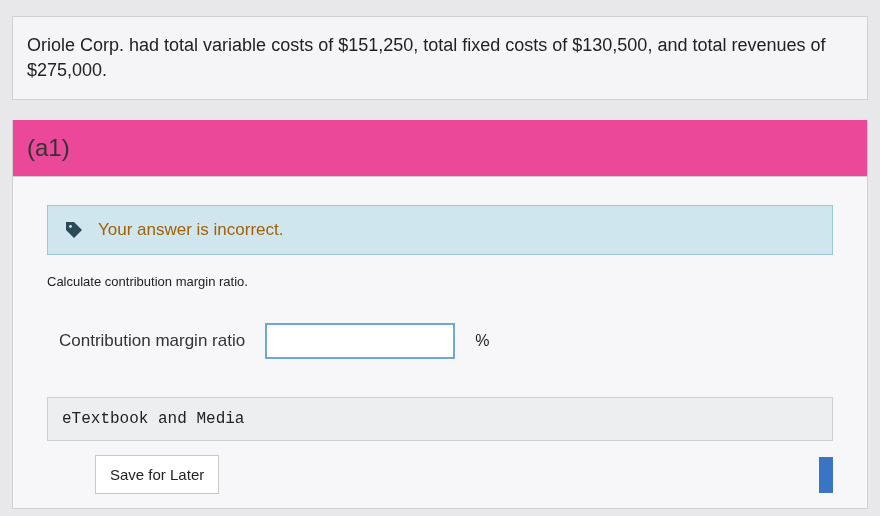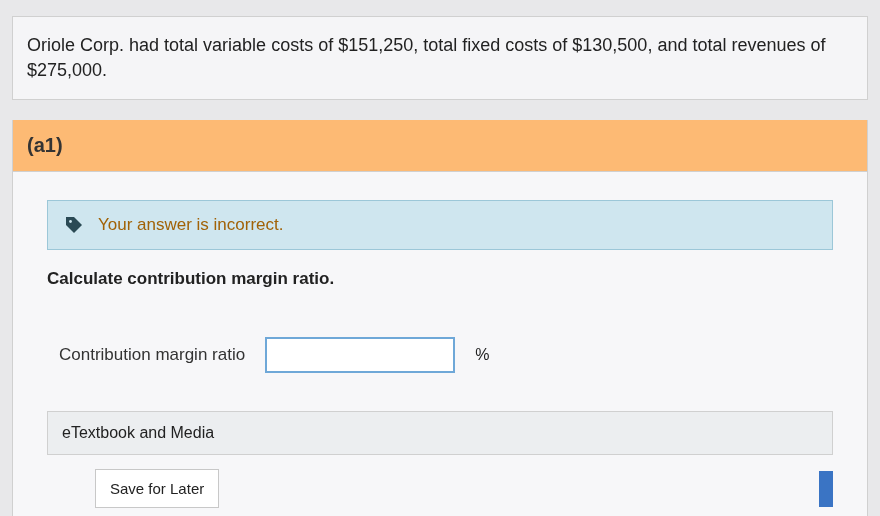--- a/index.html
+++ b/index.html
@@ -17,26 +17,26 @@
   .question-box {
     background: #f5f5f7;
     border: 1px solid #d0d0d0;
     padding: 16px 14px;
     margin: 4px 0 0 0;
     font-size: 18px;
     line-height: 1.4;
     color: #222;
   }
   .part-header {
-    background: #fdba74;
+    background: #ec4899;
     border: 1px solid #d0d0d0;
     border-top: none;
     padding: 14px 14px;
-    font-size: 20px;
-    font-weight: 700;
+    font-size: 24px;
+    font-weight: 400;
     color: #333;
     margin-top: 20px;
   }
   .content-box {
     background: #f7f7f9;
     border: 1px solid #d0d0d0;
     border-top: none;
     padding: 28px 34px 14px 34px;
   }
   .alert {
@@ -49,24 +49,23 @@
     font-size: 17px;
     color: #a16207;
     margin-bottom: 19px;
   }
   .alert-icon {
     display: inline-flex;
     align-items: center;
     justify-content: center;
   }
   .instruction {
-    font-size: 17px;
+    font-size: 13px;
     color: #222;
-    margin-bottom: 48px;
-    font-weight: bold;
+    margin-bottom: 34px;
   }
   .answer-row {
     display: flex;
     align-items: center;
     gap: 20px;
     margin-bottom: 38px;
   }
   .answer-label {
     font-size: 17px;
     color: #333;
@@ -86,20 +85,21 @@
     font-size: 16px;
     color: #222;
   }
   .resource-bar {
     background: #eceef0;
     border: 1px solid #d0d0d0;
     padding: 12px 14px;
     font-size: 16px;
     color: #222;
     margin-bottom: 14px;
+    font-family: Liberation Mono, monospace;
   }
   .bottom-row {
     display: flex;
     align-items: center;
     justify-content: space-between;
     margin-left: 48px;
   }
   .save-btn {
     background: #fff;
     border: 1px solid #c8c8c8;

